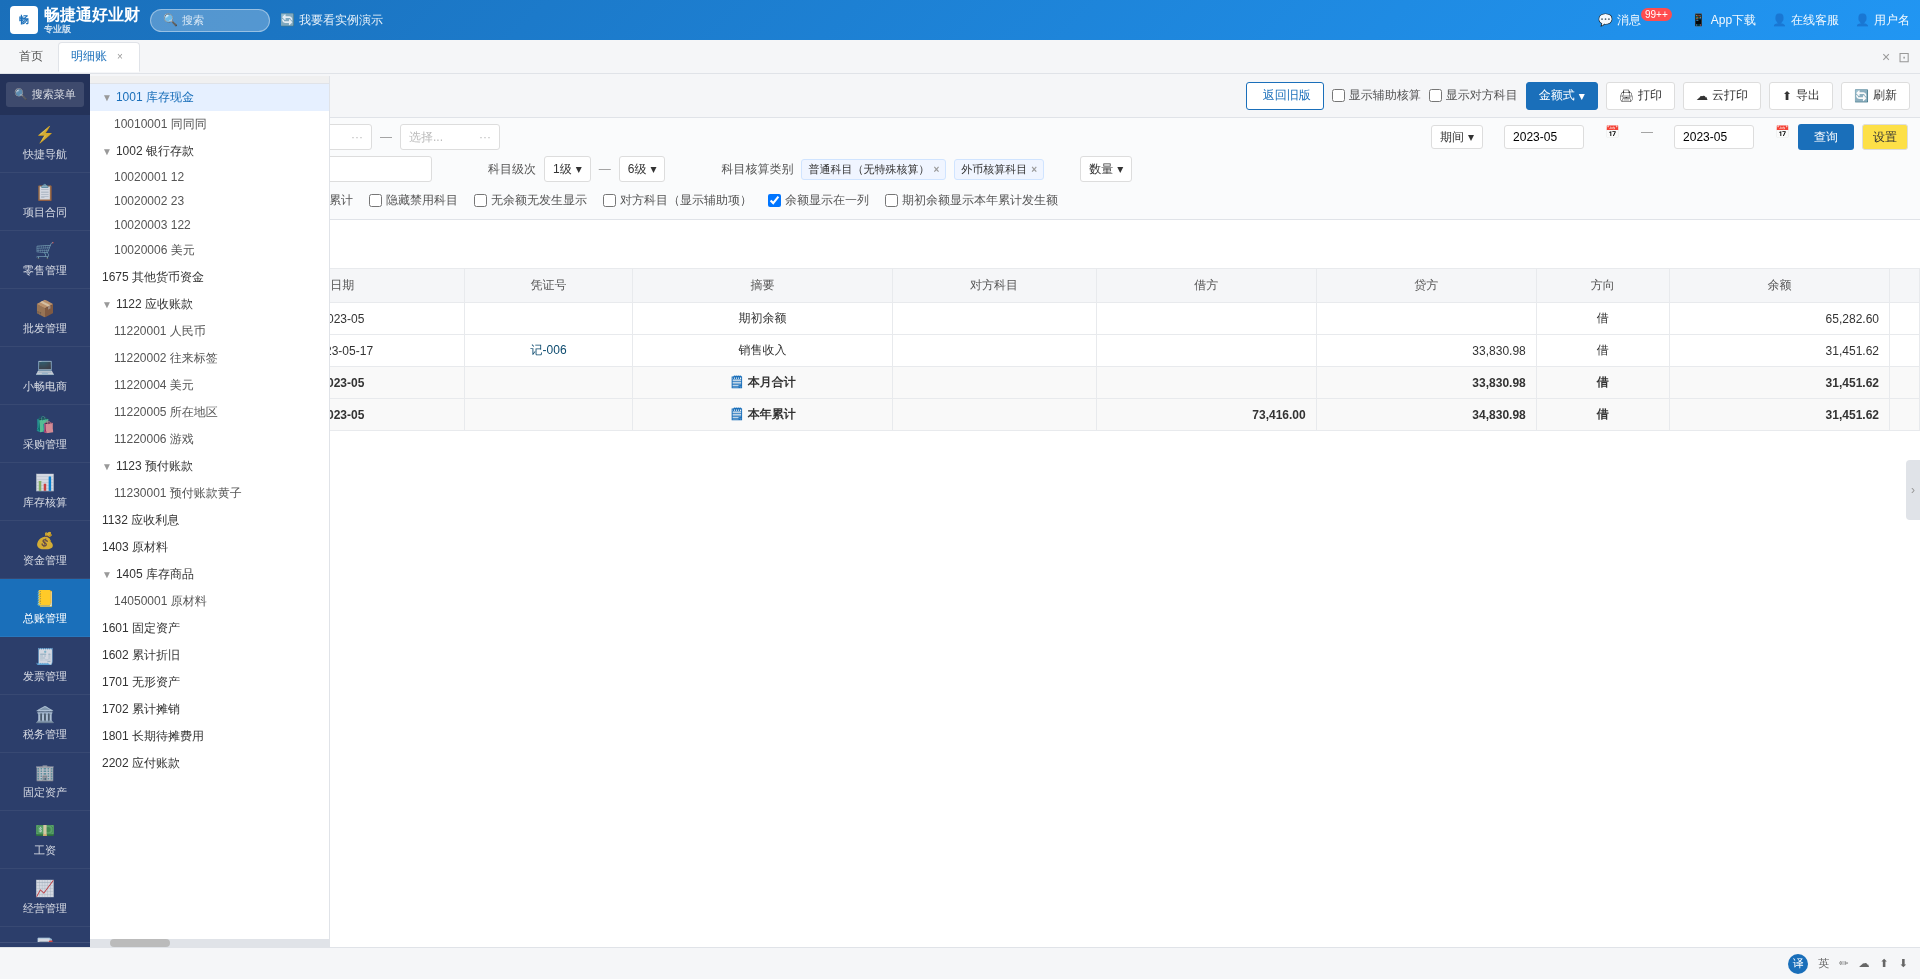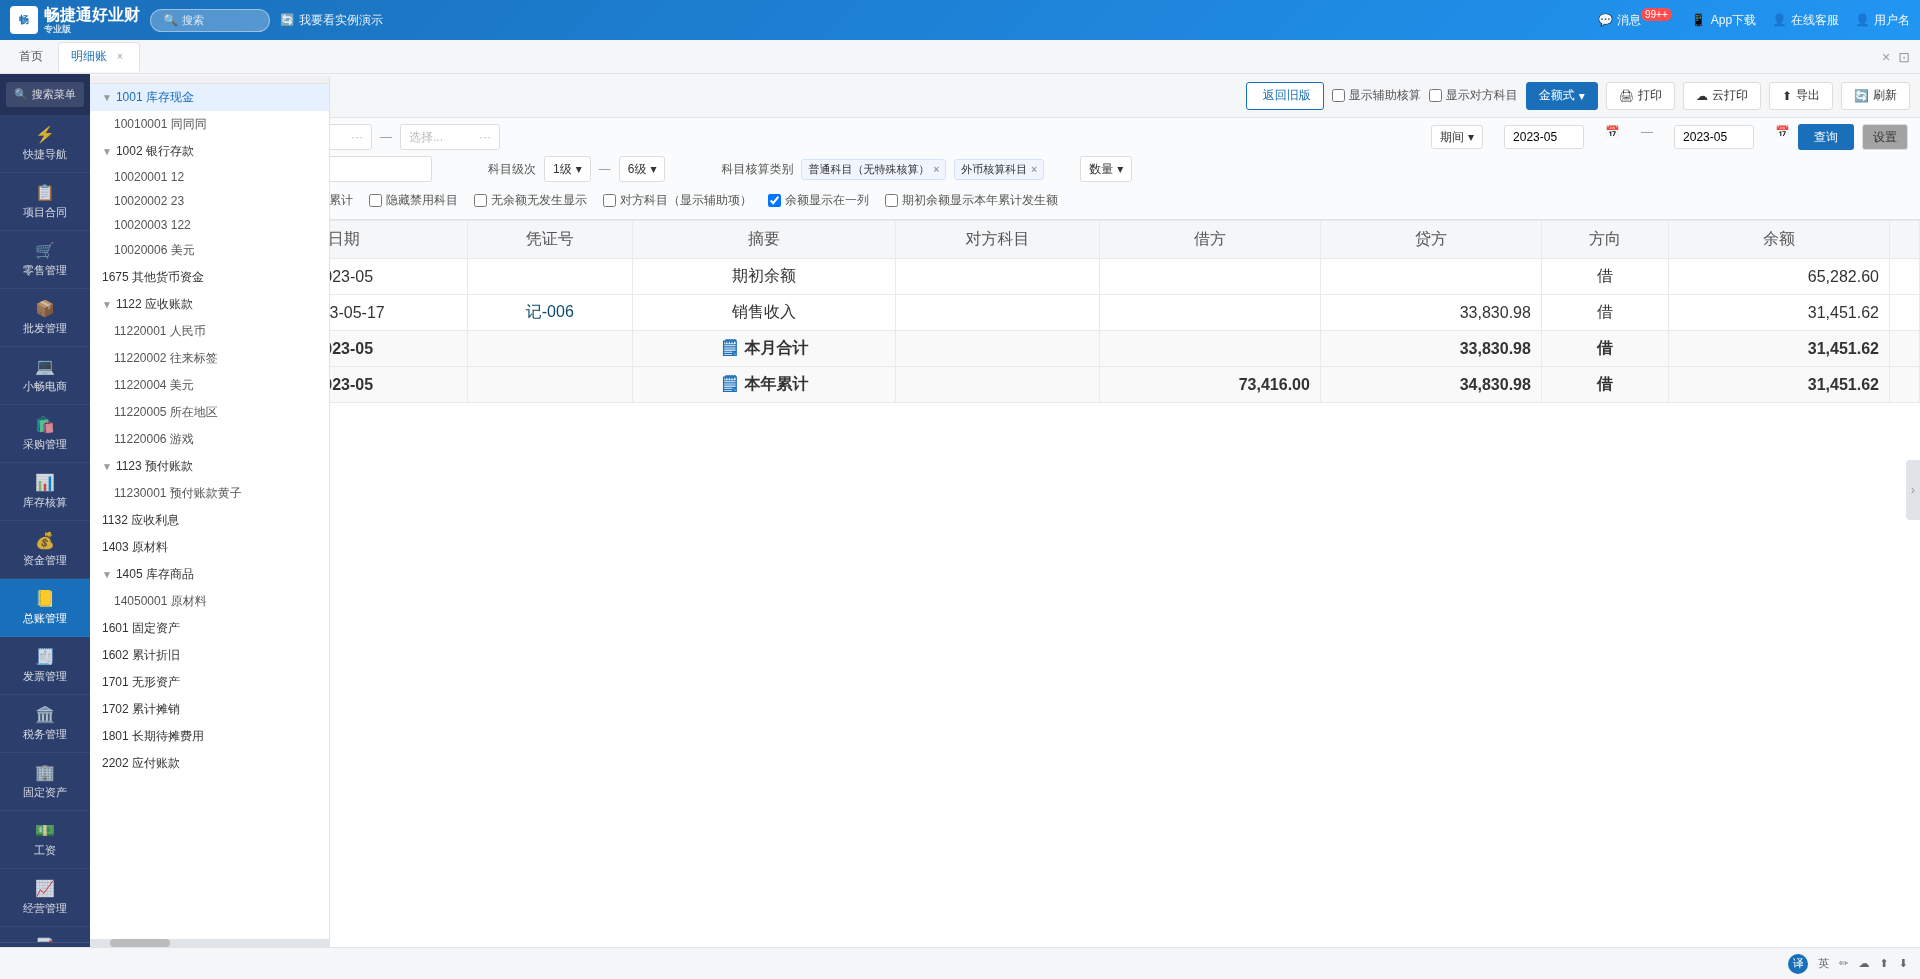--- a/index.html
+++ b/index.html
@@ -295,21 +295,21 @@
       background: #1a6fba;
       color: white;
       border: none;
       border-radius: 3px;
       padding: 4px 16px;
       font-size: 12px;
       cursor: pointer;
       height: 26px;
     }
     .setting-btn {
-      background: #a3a3a3;
+      background: #fde047;
       border: 1px solid #ddd;
       border-radius: 3px;
       padding: 4px 10px;
       font-size: 12px;
       cursor: pointer;
       height: 26px;
       color: #333;
     }
     .checkbox-row {
       display: flex;
@@ -319,21 +319,22 @@
     }
 
     
     .data-table {
       flex: 1;
       overflow: auto;
     }
     table {
       width: 100%;
       border-collapse: collapse;
-      font-size: 16px;
+      font-size: 12px;
+      margin-top: 48px;
     }
     table th {
       background: #f5f6f8;
       border: 1px solid #e8eaed;
       padding: 8px 10px;
       text-align: center;
       font-weight: 500;
       color: #555;
       position: sticky;
       top: 0;

